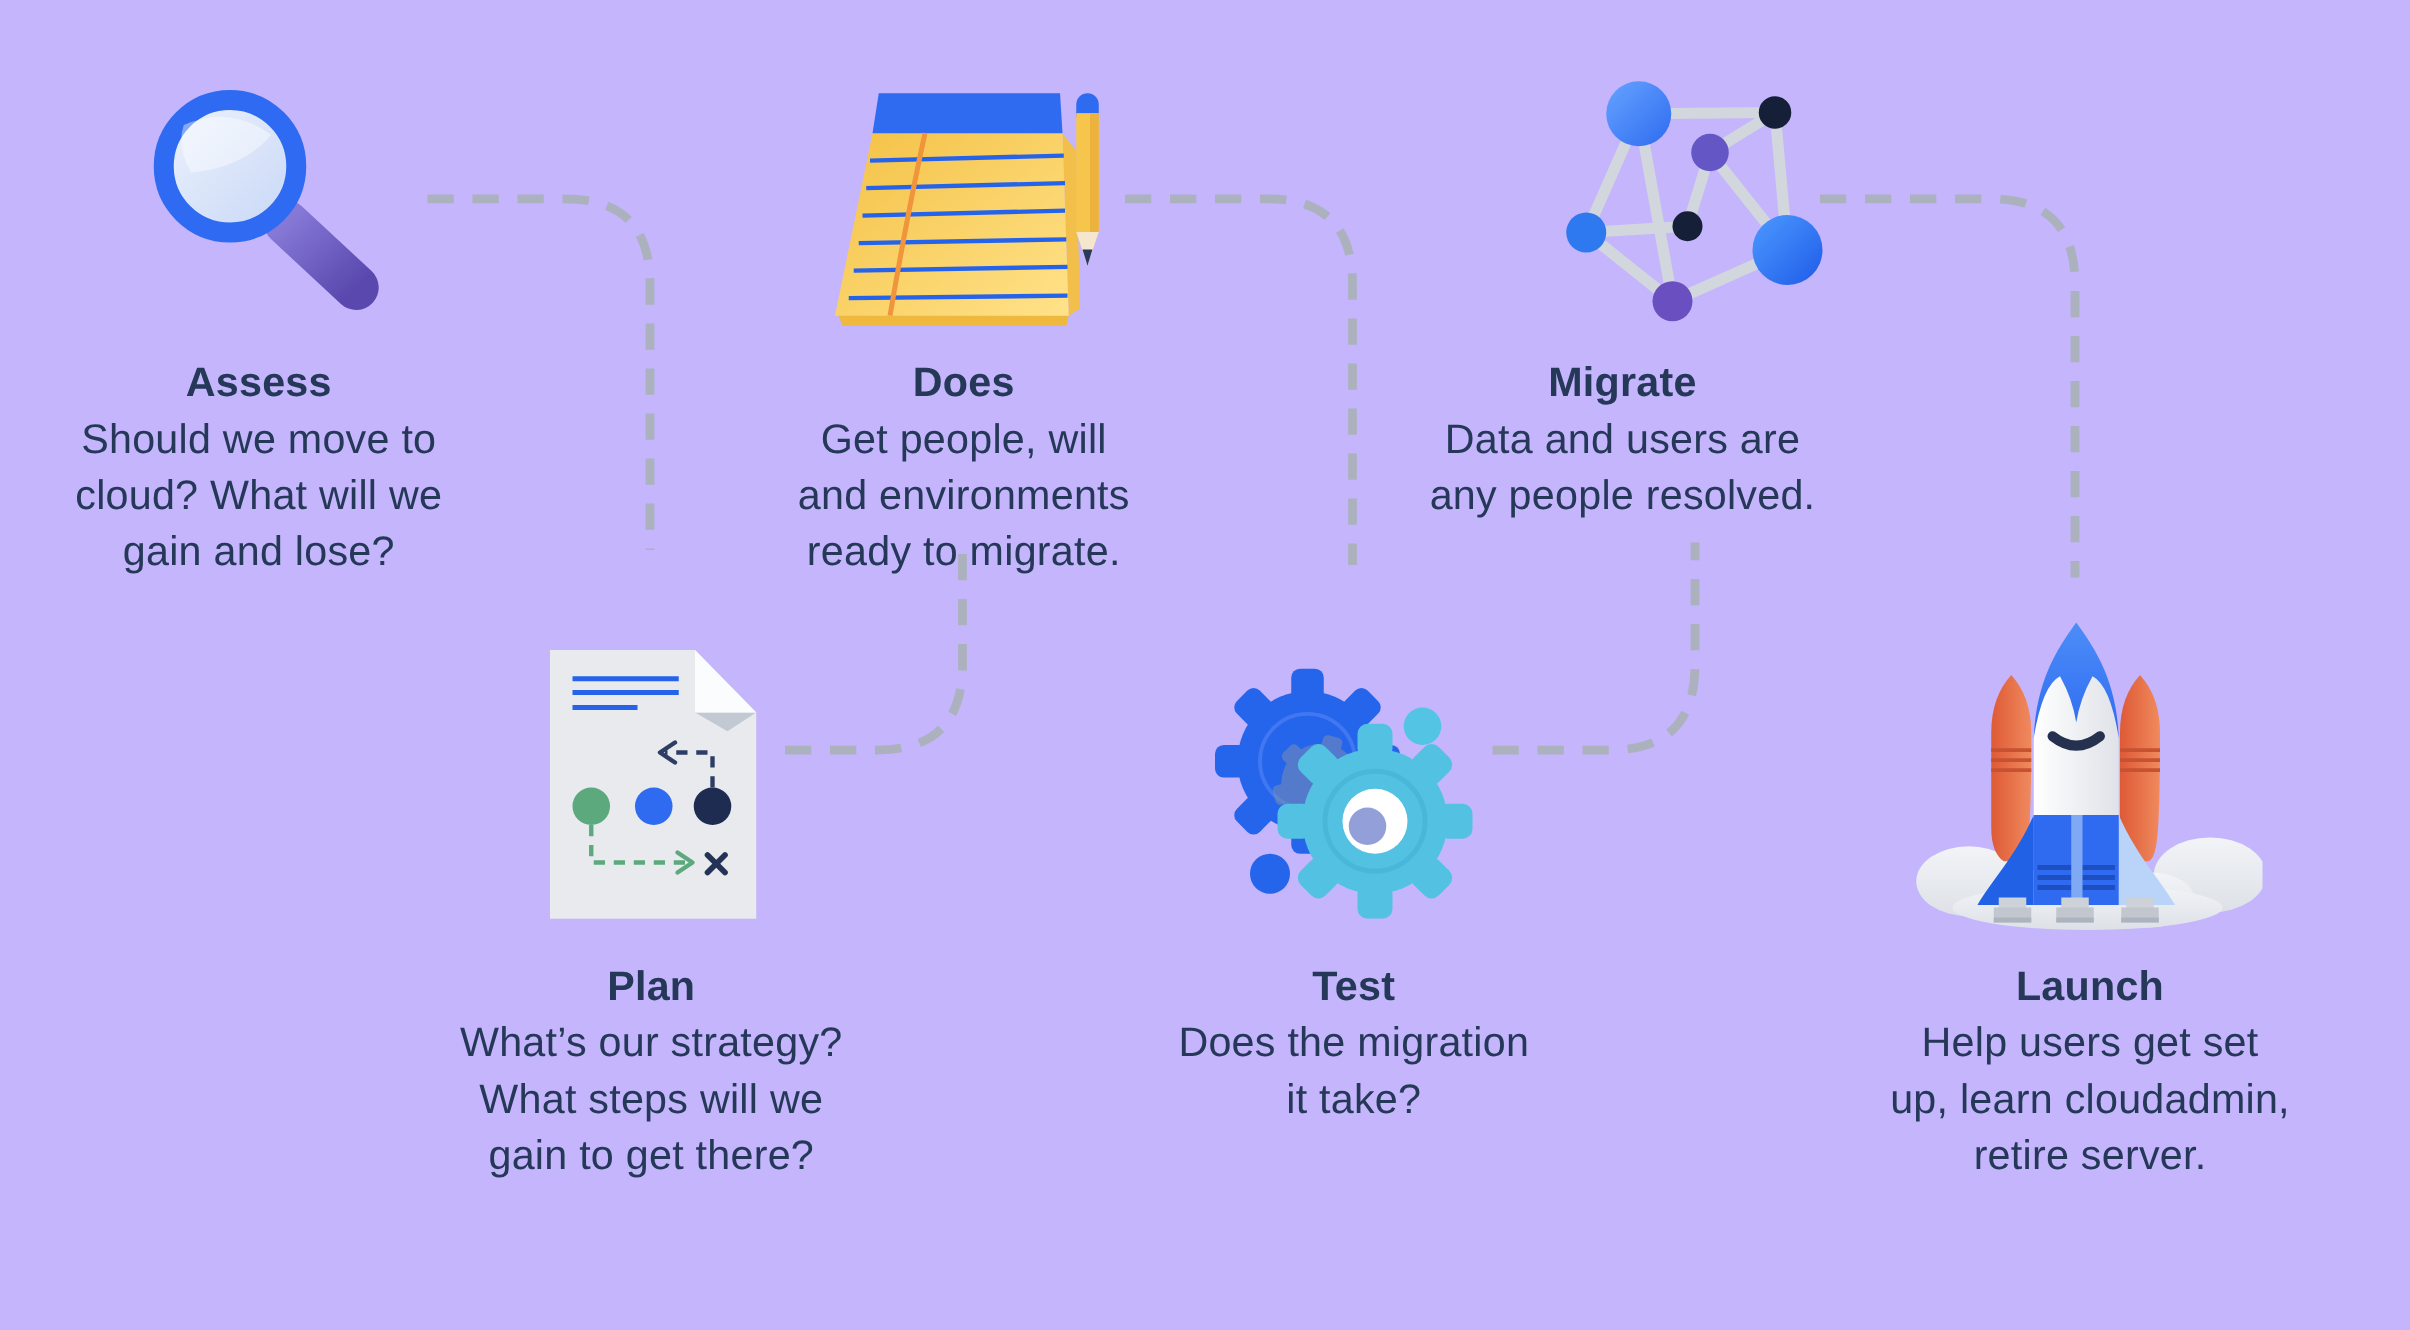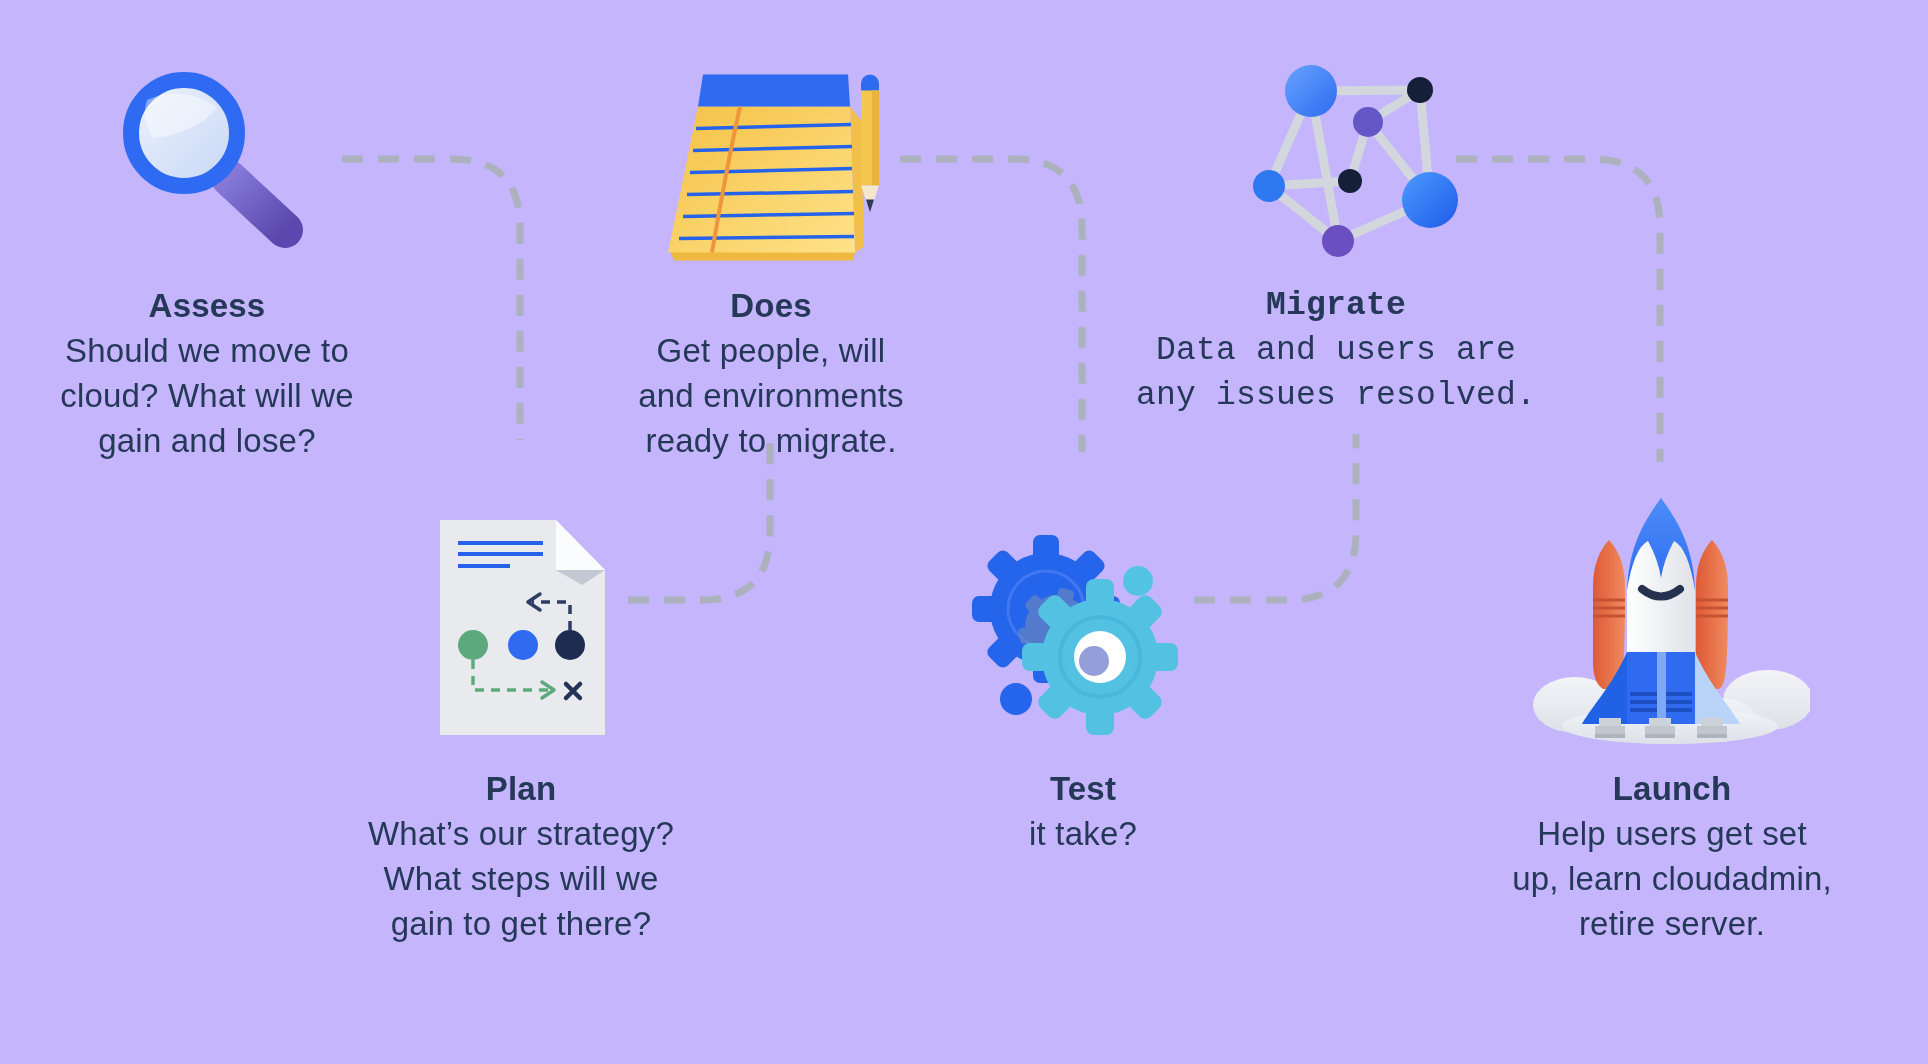--- a/index.html
+++ b/index.html
@@ -10,21 +10,21 @@
   #connectors{position:absolute;left:0;top:0;width:1928px;height:1064px;pointer-events:none;}
   .connector{fill:none;stroke:#ABB2BD;stroke-width:7;stroke-dasharray:21 15;}
   .icon{position:absolute;}
   .icon svg{display:block;width:100%;height:100%;}
   .text{position:absolute;width:420px;text-align:center;}
   .title{font-size:33px;font-weight:700;line-height:45px;letter-spacing:.2px;}
   .line{font-size:33px;font-weight:400;line-height:45px;letter-spacing:.2px;}
   
   .text-assess {left:-3px;  top:283px;}
   .text-prep   {left:561px; top:283px;}
-  .text-migrate{left:1126px;top:283px;font-family:Liberation Mono, monospace;}
+  .text-migrate{left:1088px;top:283px;}
   .text-plan   {left:311px; top:766px;}
   .text-test   {left:873px; top:766px;}
   .text-launch {left:1462px;top:766px;}
   
   .icon-magnifier{left:95px;  top:62px;  width:215px;height:200px;}
   .icon-notepad  {left:660px; top:58px;  width:230px;height:205px;}
   .icon-network  {left:1230px;top:45px;  width:250px;height:225px;}
   .icon-document {left:438px; top:518px; width:170px;height:220px;}
   .icon-gears    {left:965px; top:530px; width:215px;height:205px;}
   .icon-rocket   {left:1530px;top:490px; width:280px;height:265px;}
@@ -132,21 +132,21 @@
       <circle cx="138" cy="77" r="15" fill="#6456C4"></circle>
       <circle cx="39" cy="141" r="16" fill="#2E78F0"></circle>
       <circle cx="120" cy="136" r="12" fill="#151F38"></circle>
       <circle cx="200" cy="155" r="28" fill="url(#nodeF)"></circle>
       <circle cx="108" cy="196" r="16" fill="#6A4FC0"></circle>
     </svg>
   </div>
   <div class="text text-migrate">
     <div class="title">Migrate</div>
     <div class="line">Data and users are</div>
-    <div class="line">any issues resolved.</div>
+    <div class="line">any people resolved.</div>
   </div>
 
   <div class="icon icon-document">
     <svg viewBox="0 0 170 220">
       <polygon points="2,2 118,2 167,52 167,217 2,217" fill="#E9EAEE"></polygon>
       <polygon points="118,52 167,52 144,67" fill="#C3C9D2"></polygon>
       <polygon points="118,2 167,52 118,52" fill="#FBFCFD"></polygon>
       <g stroke="#2563EB" stroke-width="4">
         <line x1="20" y1="25" x2="105" y2="25"></line>
         <line x1="20" y1="36" x2="105" y2="36"></line>
@@ -219,20 +219,21 @@
         <circle cx="135" cy="127" r="40" fill="none" stroke="#3FB0D4" stroke-width="4" opacity="0.55"></circle>
         <circle cx="135" cy="127" r="26" fill="#FFFFFF"></circle>
         <circle cx="129" cy="131" r="15" fill="#7F8ED2" opacity="0.85"></circle>
       </g>
       <circle cx="173" cy="51" r="15" fill="#54C4E4"></circle>
       <circle cx="51" cy="169" r="16" fill="#2565EC"></circle>
     </svg>
   </div>
   <div class="text text-test">
     <div class="title">Test</div>
+    <div class="line">Does the migration</div>
     <div class="line">it take?</div>
   </div>
 
   <div class="icon icon-rocket">
     <svg viewBox="0 0 280 265">
       <defs>
         <linearGradient id="boostG" x1="0" y1="0" x2="1" y2="0">
           <stop offset="0" stop-color="#DE5A36"></stop>
             <stop offset="1" stop-color="#F08A5E"></stop>
         </linearGradient>

